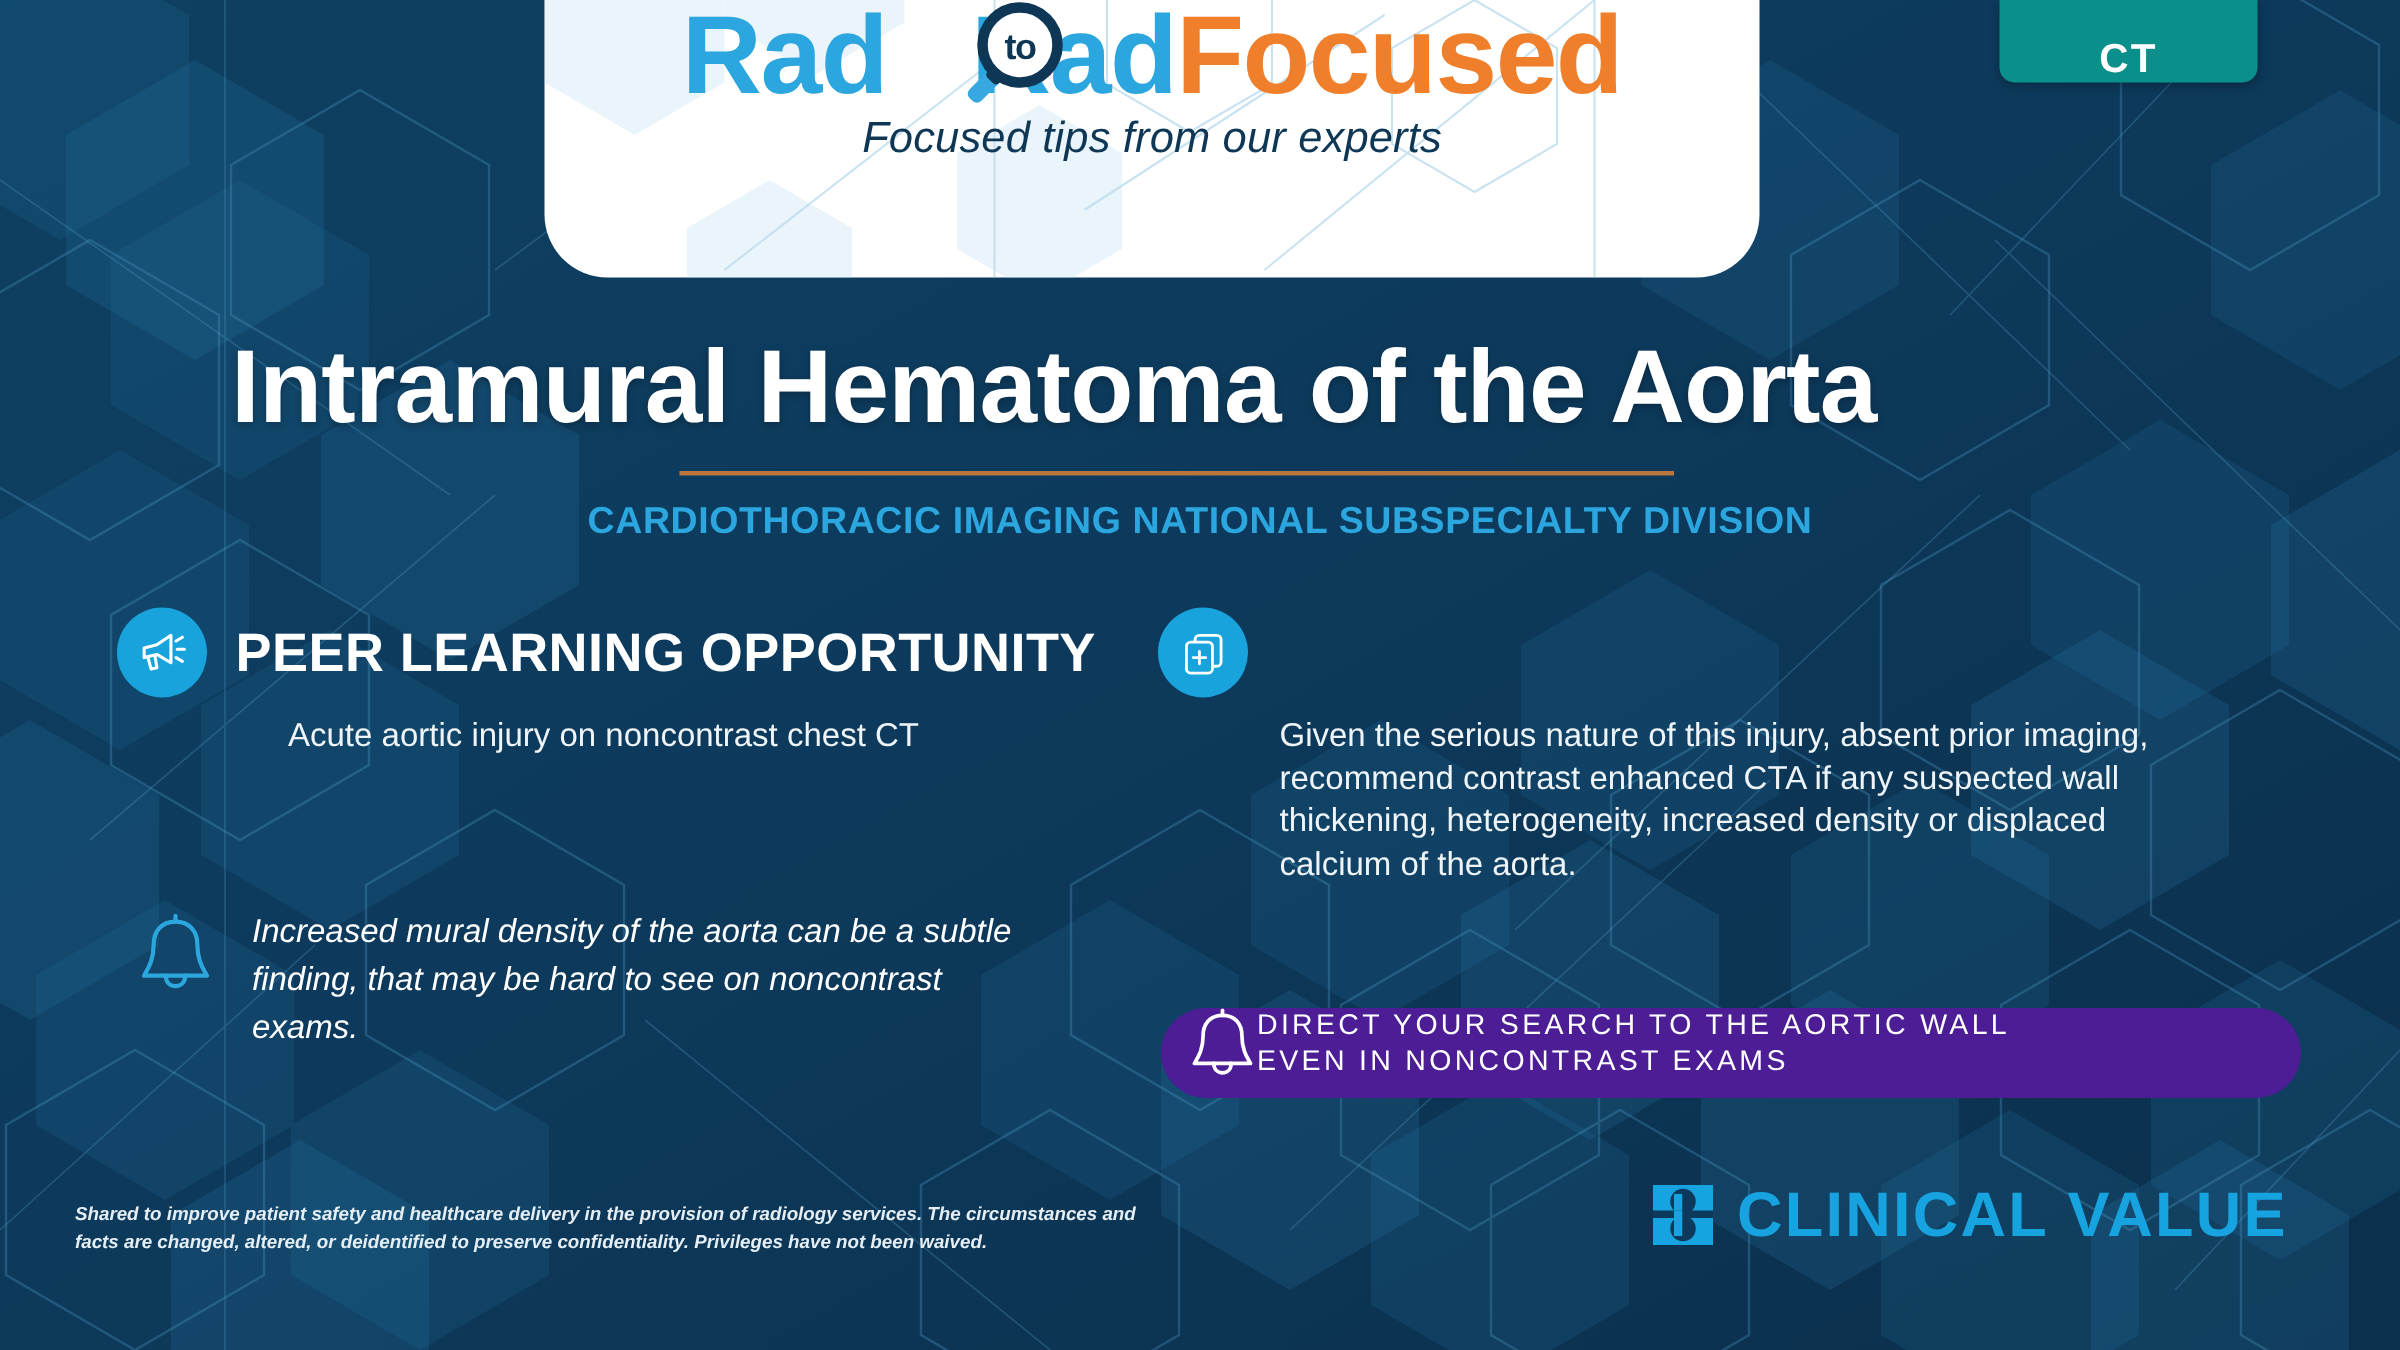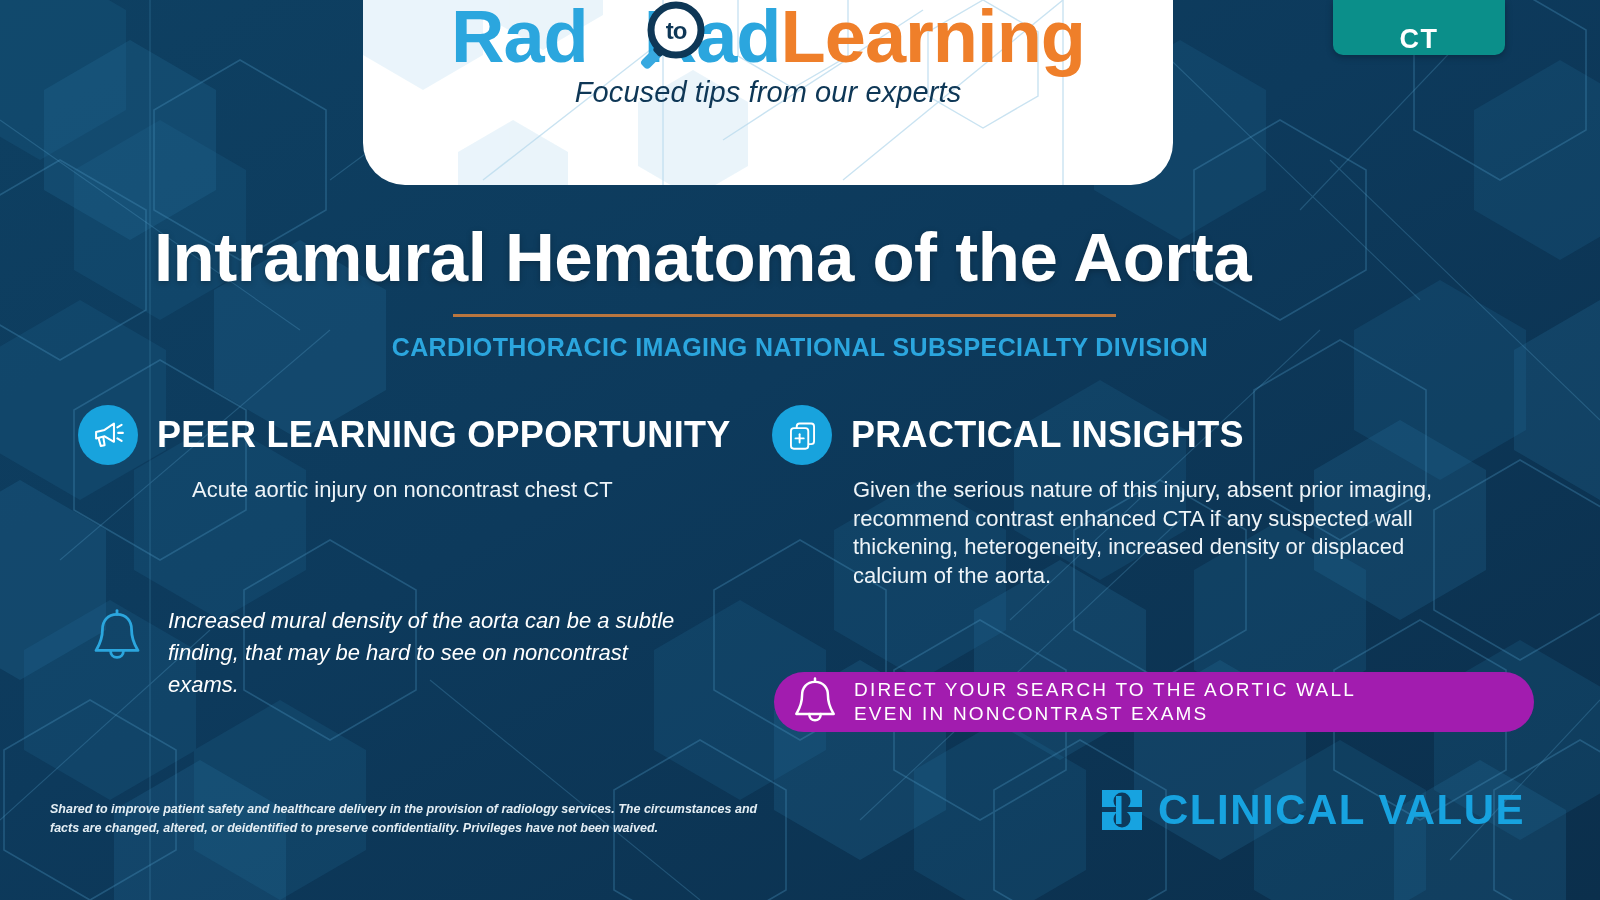--- a/index.html
+++ b/index.html
@@ -121,23 +121,23 @@
   .bell-note .bell{ flex:0 0 58px; margin-top:4px; }
   .bell-note p{
     color:#ffffff; font-size:22px; font-style:italic;
     line-height:1.45;
   }
 
   
   .cta{
     position:absolute; left:774px; top:672px;
     width:760px; height:60px;
-    background:#a21caf;
+    background:#4c1d95;
     border-radius:30px;
-    display:flex; align-items:center; gap:16px;
+    display:flex; align-items:flex-start; 
     padding-left:18px;
   }
   .cta .bell{ flex:0 0 46px; }
   .cta-text{
     color:#ffffff; font-size:19px;
     letter-spacing:2.2px; line-height:1.25;
     text-transform:uppercase;
   }
 
   
@@ -263,21 +263,21 @@
         <line x1="480" y1="240" x2="700" y2="60"></line>
         <line x1="120" y1="240" x2="300" y2="100"></line>
       </g>
     </svg>
 
     <div class="logo-inner">
       <div class="wordmark">
         <span class="w-rad1">Rad</span>
         <span class="w-gap"></span>
         <span class="w-rad2">Rad</span>
-        <span class="w-learn">Learning</span>
+        <span class="w-learn">Focused</span>
 
         <svg class="magnifier" viewBox="0 0 86 86" xmlns="http://www.w3.org/2000/svg">
 
           <g transform="rotate(45 43 43)">
             <rect x="38" y="58" width="11" height="26" rx="4" fill="#38a9e0"></rect>
             <rect x="38" y="58" width="11" height="8" rx="3" fill="#0e3756"></rect>
           </g>
           <circle cx="47" cy="36" r="25" fill="#ffffff" stroke="#0e3756" stroke-width="7"></circle>
           <text x="47" y="45" text-anchor="middle" font-family="Liberation Sans, sans-serif" font-size="24" font-weight="bold" fill="#0e3756">to</text>
         </svg>
@@ -314,21 +314,20 @@
         <svg viewBox="0 0 40 40" width="33" height="33" xmlns="http://www.w3.org/2000/svg">
           <g fill="none" stroke="#ffffff" stroke-width="2.3" stroke-linejoin="round" stroke-linecap="round">
             <rect x="13" y="5.5" width="21" height="25" rx="3.5"></rect>
             <rect x="6" y="11" width="21" height="25" rx="3.5" fill="#18a3dd"></rect>
             <line x1="16.5" y1="23.5" x2="16.5" y2="23.5"></line>
             <line x1="11.5" y1="23.5" x2="21.5" y2="23.5"></line>
             <line x1="16.5" y1="18.5" x2="16.5" y2="28.5"></line>
           </g>
         </svg>
       </div>
-      <div class="sec-title">PRACTICAL INSIGHTS</div>
     </div>
     <div class="sec-body">Given the serious nature of this injury, absent prior imaging, recommend contrast enhanced CTA if any suspected wall thickening, heterogeneity, increased density or displaced calcium of the aorta.</div>
   </div>
 
   <div class="bell-note">
     <svg class="bell" viewBox="0 0 48 52" width="52" height="56" xmlns="http://www.w3.org/2000/svg">
       <g fill="none" stroke="#2ba6de" stroke-width="2.6" stroke-linejoin="round" stroke-linecap="round">
         <path d="M24 5 C15 5 10.5 11.5 10.5 19 C10.5 29 7 34 4.5 38.5 L43.5 38.5 C41 34 37.5 29 37.5 19 C37.5 11.5 33 5 24 5 Z"></path>
         <line x1="24" y1="1.5" x2="24" y2="5"></line>
         <path d="M18 38.5 C18 42.5 20.5 45 24 45 C27.5 45 30 42.5 30 38.5"></path>

